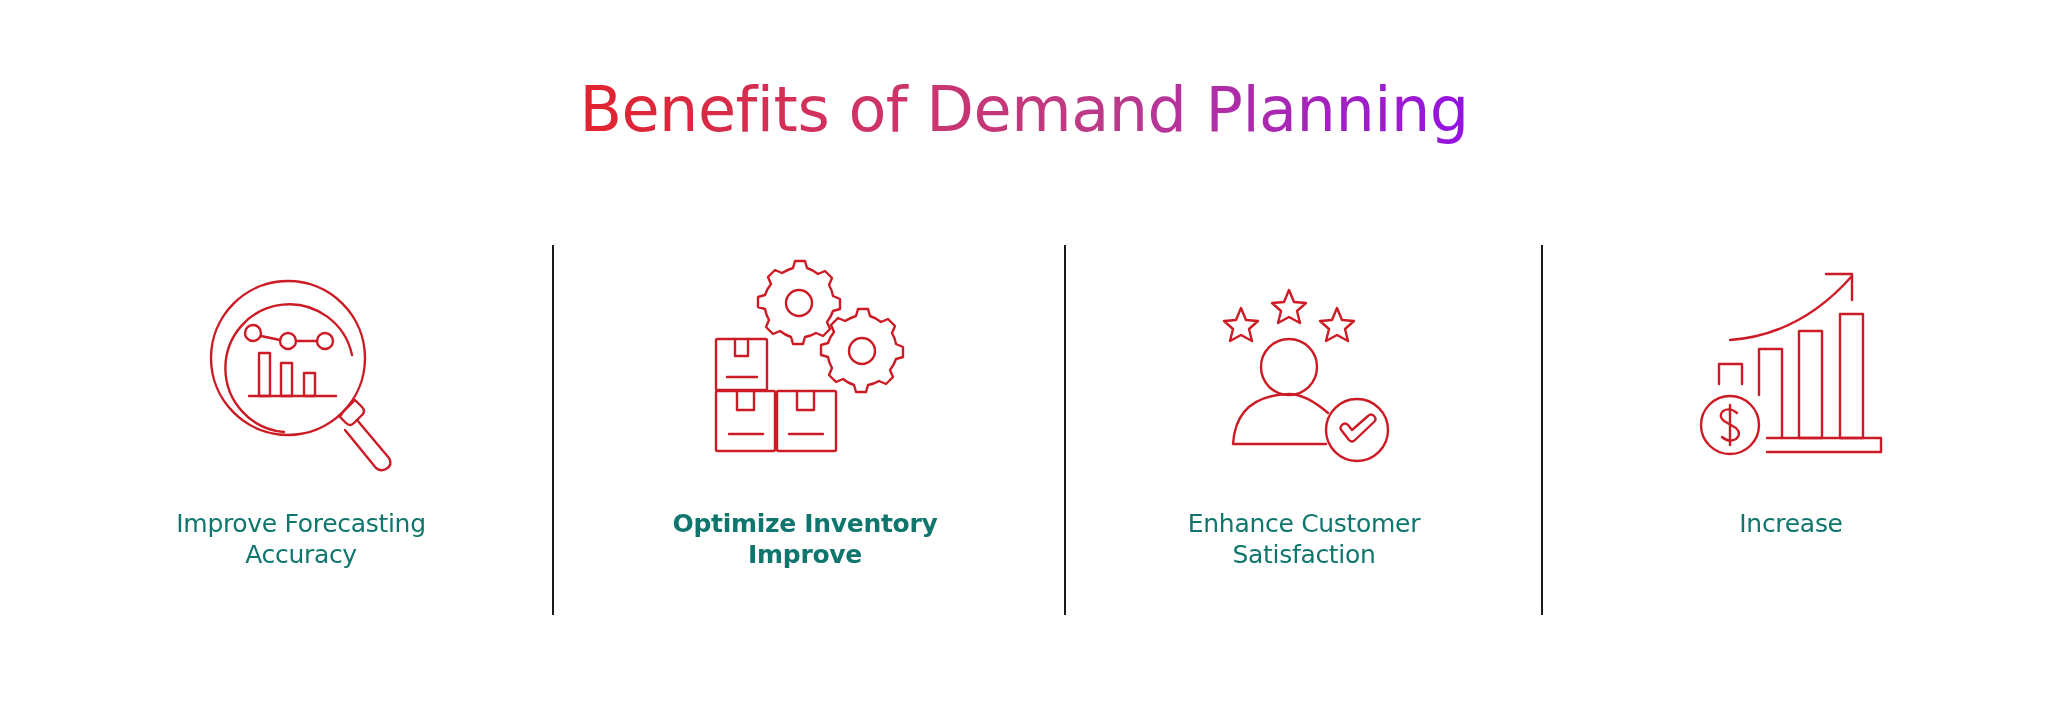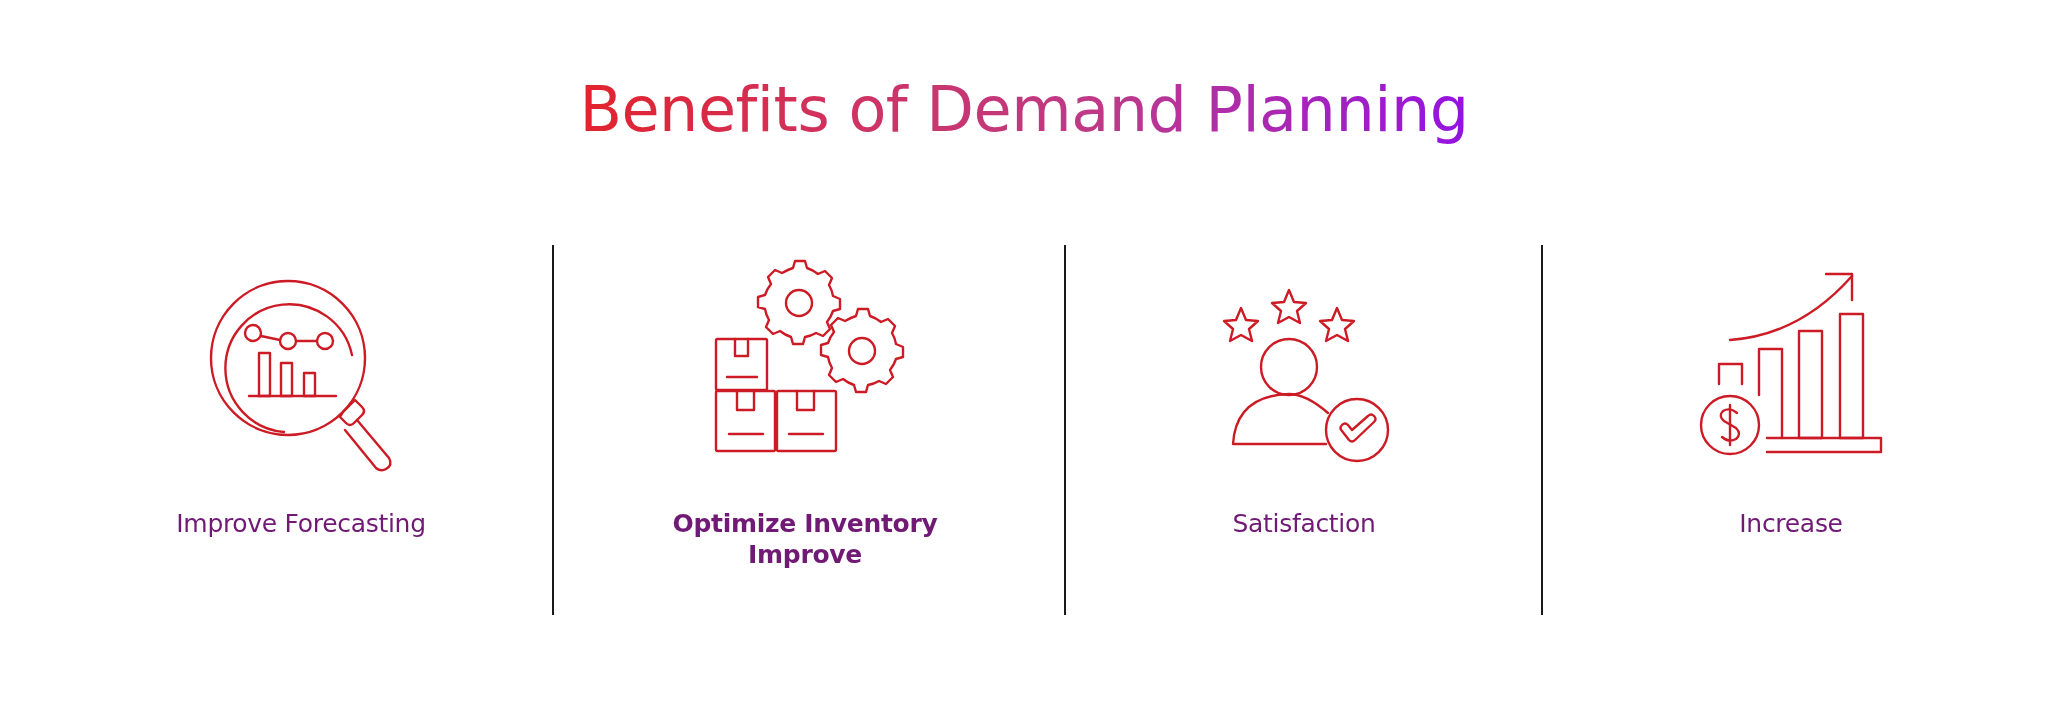--- a/index.html
+++ b/index.html
@@ -46,21 +46,21 @@
       left: 0;
     }
     .label {
       position: absolute;
       top: 508px;
       width: 400px;
       text-align: center;
       font-family: "DejaVu Sans", "Liberation Sans", sans-serif;
       font-size: 25px;
       line-height: 31px;
-      color: #701a75;
+      color: #0f766e;
       letter-spacing: -0.3px;
     }
     .label span { display: block; }
   </style>
 </head>
 <body>
 
 <h1 class="title"><span>Benefits of Demand Planning</span></h1>
 
 <div class="divider" style="left:552px;"></div>
@@ -122,23 +122,25 @@
     <circle cx="1730" cy="425" r="29"></circle>
     <path d="M 1737 413 Q 1730 407 1723 411 Q 1718 416 1724 421 L 1736 428 Q 1742 434 1736 439 Q 1729 443 1722 437"></path>
     <line x1="1730" y1="405" x2="1730" y2="445"></line>
     <path d="M 1730 340 Q 1800 335 1852 276"></path>
     <path d="M 1826 274 L 1852 274 L 1852 300"></path>
   </g>
 </svg>
 
 <div class="label" style="left:101px;">
   <span>Improve Forecasting</span>
+  <span>Accuracy</span>
 </div>
 <div class="label" style="left:605px;font-weight:bold;">
   <span>Optimize Inventory</span>
   <span>Improve</span>
 </div>
 <div class="label" style="left:1104px;">
+  <span>Enhance Customer</span>
   <span>Satisfaction</span>
 </div>
 <div class="label" style="left:1591px;">
   <span>Increase</span>
 </div>
 
 </body></html>

